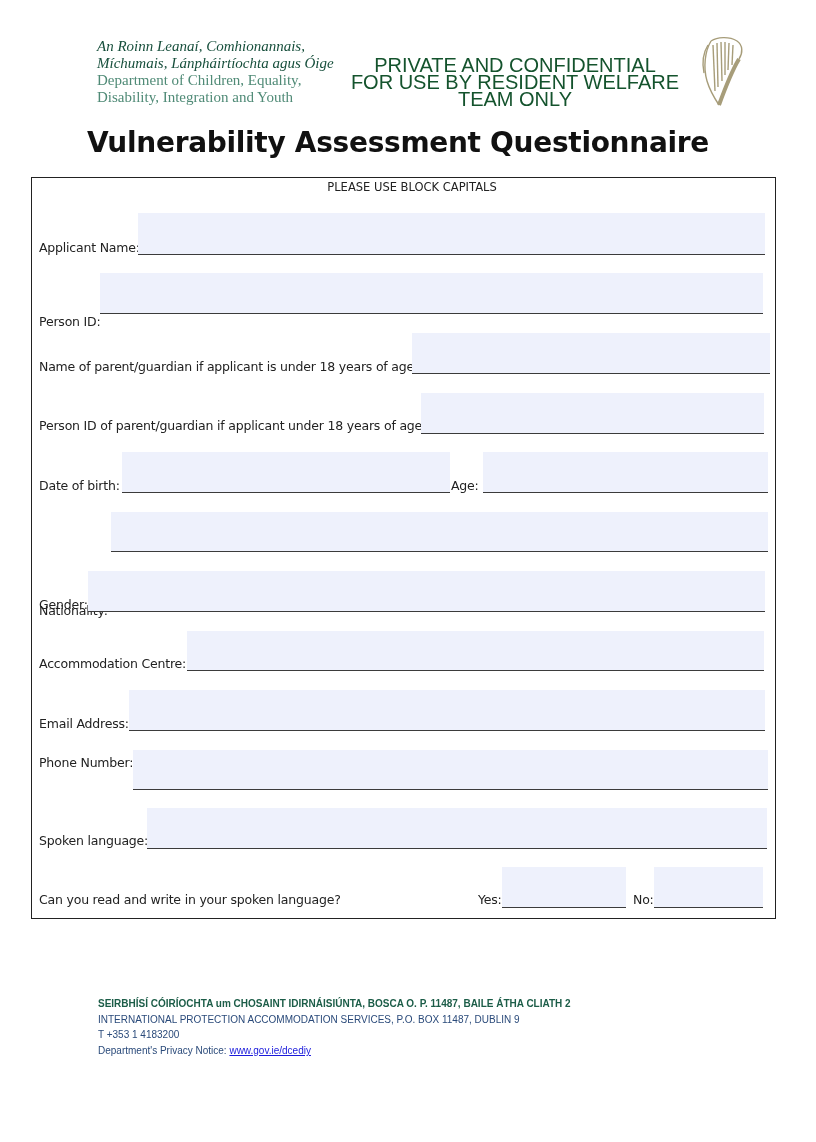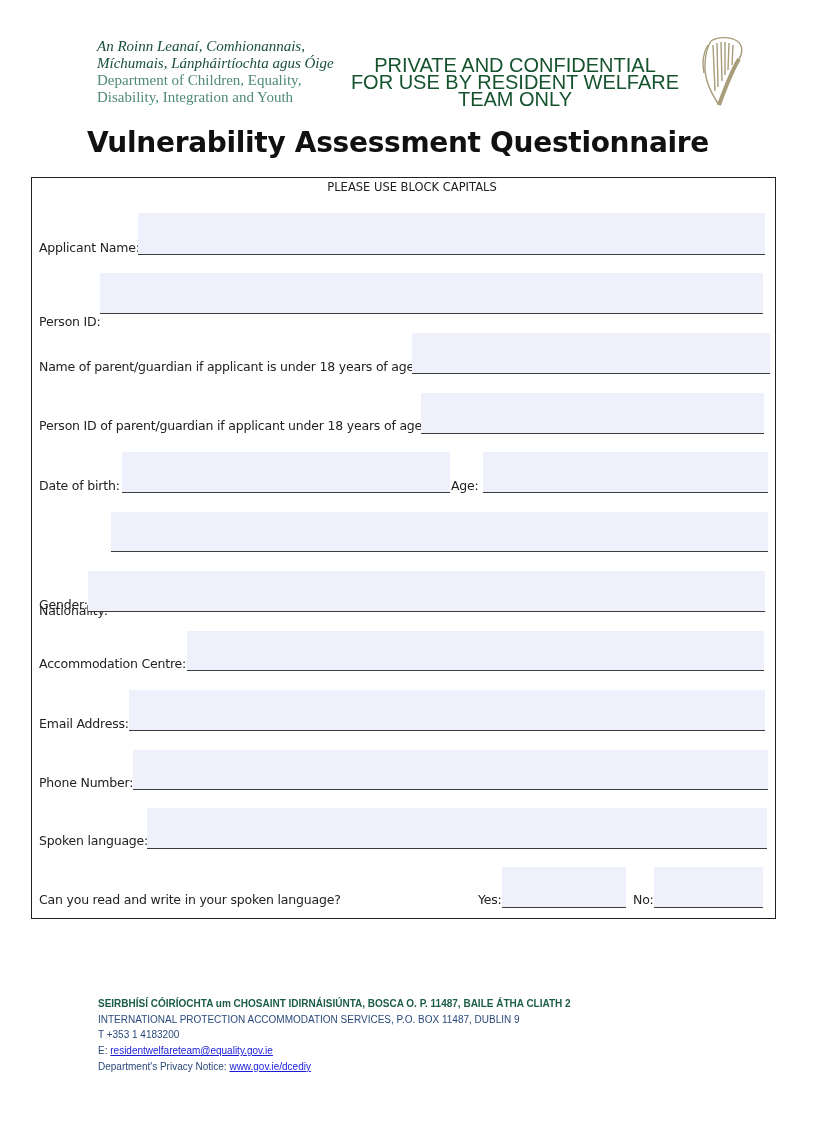--- a/index.html
+++ b/index.html
@@ -76,31 +76,30 @@
 
 <span class="abs lbl" style="left:39px; top:597px;">Gender:</span>
 <div class="abs field" style="left:88px; top:571px; width:677px; height:41px;"></div>
 
 <span class="abs lbl" style="left:39px; top:656px;">Accommodation Centre:</span>
 <div class="abs field" style="left:187px; top:631px; width:577px; height:40px;"></div>
 
 <span class="abs lbl" style="left:39px; top:716px;">Email Address:</span>
 <div class="abs field" style="left:129px; top:690px; width:636px; height:41px;"></div>
 
-<span class="abs lbl" style="left:39px; top:775px;">Phone Number:</span>
+<span class="abs lbl" style="left:39px; top:755px;">Phone Number:</span>
 <div class="abs field" style="left:133px; top:750px; width:635px; height:40px;"></div>
 
 <span class="abs lbl" style="left:39px; top:833px;">Spoken language:</span>
 <div class="abs field" style="left:147px; top:808px; width:620px; height:41px;"></div>
 
 <span class="abs lbl" style="left:39px; top:892px;">Can you read and write in your spoken language?</span>
 <span class="abs lbl" style="left:478px; top:892px;">Yes:</span>
 <div class="abs field" style="left:502px; top:867px; width:124px; height:41px;"></div>
 <span class="abs lbl" style="left:633px; top:892px;">No:</span>
 <div class="abs field" style="left:654px; top:867px; width:109px; height:41px;"></div>
 
 <div class="abs footer">
   <div class="ga">SEIRBHÍSÍ CÓIRÍOCHTA um CHOSAINT IDIRNÁISIÚNTA, BOSCA O. P. 11487, BAILE ÁTHA CLIATH 2</div>
   <div>INTERNATIONAL PROTECTION ACCOMMODATION SERVICES, P.O. BOX 11487, DUBLIN 9</div>
   <div>T +353 1 4183200</div>
-  <div><span>E: </span><a>residentwelfareteam@equality.gov.ie</a></div>
   <div><span>Department's Privacy Notice: </span><a>www.gov.ie/dcediy</a></div>
 </div>
 
 </body></html>

